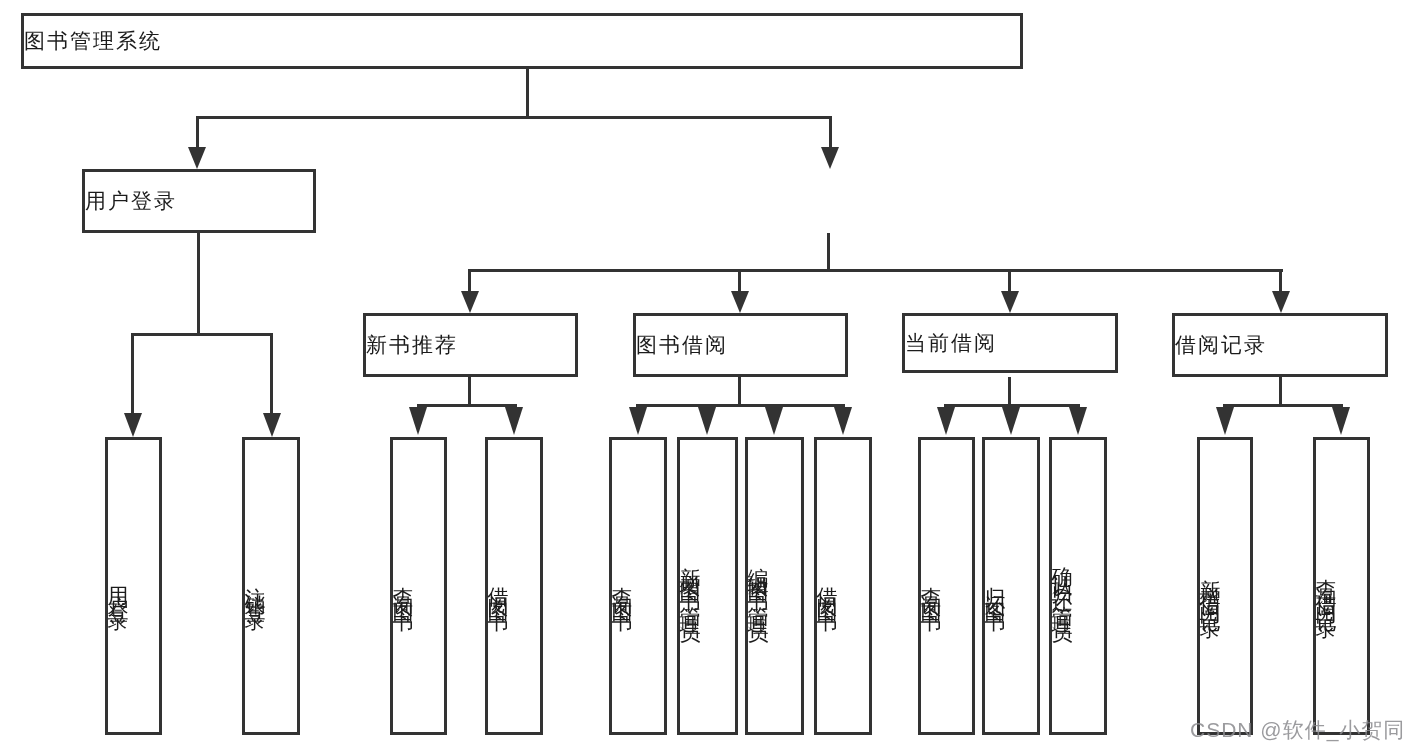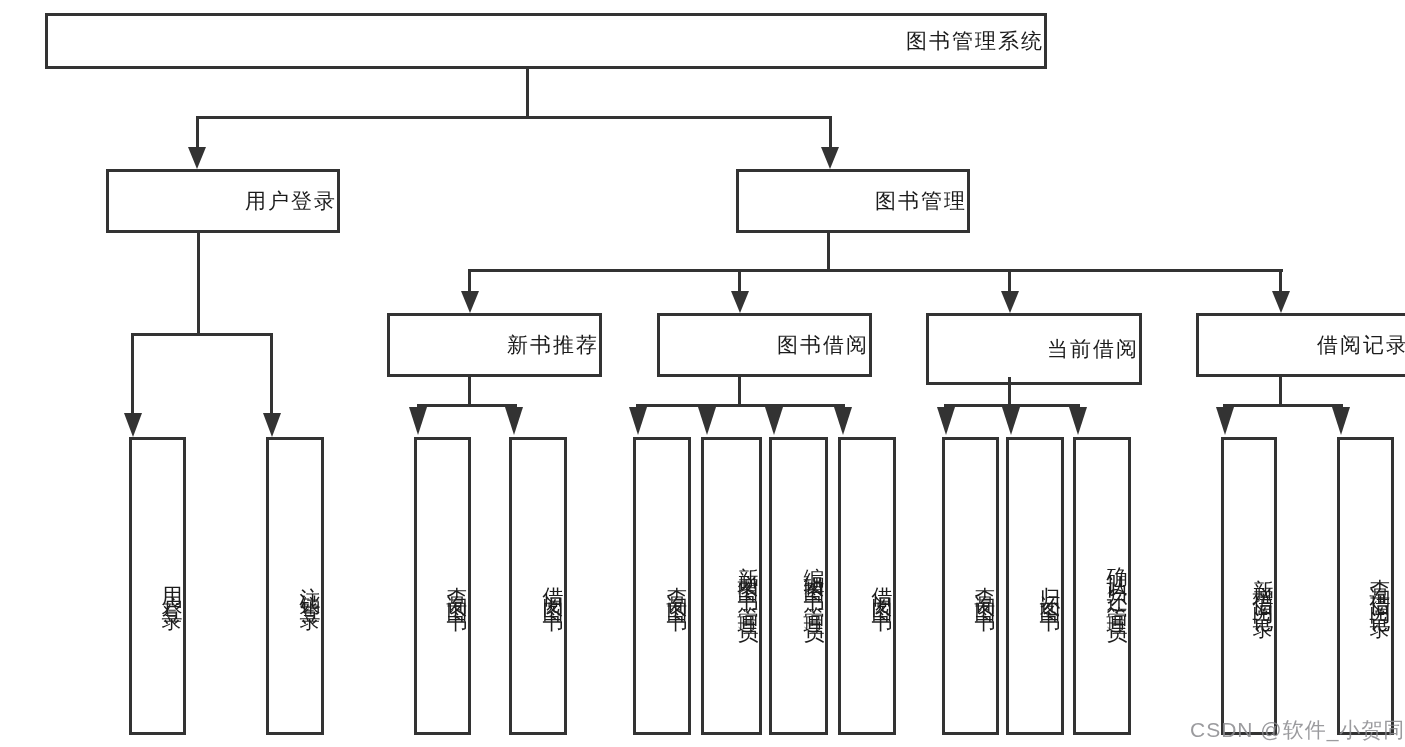--- a/index.html
+++ b/index.html
@@ -18,22 +18,21 @@
     font-family:"Liberation Sans","DejaVu Sans",sans-serif;
     color:var(--text);
   }
   .node{
     position:absolute;
     box-sizing:border-box;
     border:3px solid var(--line);
     background:var(--bg);
     display:flex;
     align-items:center;
-    justify-content:flex-end;
-    margin-left:24px;
+    justify-content:flex-start;
   }
   .hnode span{
     font-size:21px;
     letter-spacing:2px;
     white-space:nowrap;
   }
   .vnode span{
     writing-mode:vertical-rl;
     text-orientation:mixed;
     font-size:21px;
@@ -73,23 +72,20 @@
   <div class="vline" style="left:526px;top:69px;height:50px"></div>
   <div class="hline" style="left:196px;top:116px;width:636px"></div>
   <div class="vline" style="left:196px;top:116px;height:33px"></div>
   <div class="vline" style="left:829px;top:116px;height:33px"></div>
   <div class="arrow a22" style="left:188px;top:147px"></div>
   <div class="arrow a22" style="left:821px;top:147px"></div>
 
   <div class="node hnode" style="left:82px;top:169px;width:234px;height:64px">
     <span>用户登录</span>
   </div>
-  <div class="node hnode" style="left:712px;top:169px;width:234px;height:64px">
-    <span>图书管理</span>
-  </div>
 
   <div class="vline" style="left:197px;top:233px;height:103px"></div>
   <div class="hline" style="left:131px;top:333px;width:142px"></div>
   <div class="vline" style="left:131px;top:333px;height:82px"></div>
   <div class="vline" style="left:270px;top:333px;height:82px"></div>
   <div class="arrow a24" style="left:124px;top:413px"></div>
   <div class="arrow a24" style="left:263px;top:413px"></div>
 
   <div class="vline" style="left:827px;top:233px;height:39px"></div>
   <div class="hline" style="left:468px;top:269px;width:815px"></div>
@@ -101,21 +97,21 @@
   <div class="arrow a22" style="left:731px;top:291px"></div>
   <div class="arrow a22" style="left:1001px;top:291px"></div>
   <div class="arrow a22" style="left:1272px;top:291px"></div>
 
   <div class="node hnode" style="left:633px;top:313px;width:215px;height:64px">
     <span>图书借阅</span>
   </div>
   <div class="node hnode" style="left:363px;top:313px;width:215px;height:64px">
     <span>新书推荐</span>
   </div>
-  <div class="node hnode" style="left:902px;top:313px;width:216px;height:72px">
+  <div class="node hnode" style="left:902px;top:313px;width:216px;height:60px">
     <span>当前借阅</span>
   </div>
   <div class="node hnode" style="left:1172px;top:313px;width:216px;height:64px">
     <span>借阅记录</span>
   </div>
 
   <div class="vline" style="left:468px;top:377px;height:29px"></div>
   <div class="hline" style="left:417px;top:404px;width:100px"></div>
   <div class="arrow" style="left:409px;top:407px"></div>
   <div class="arrow" style="left:505px;top:407px"></div>

